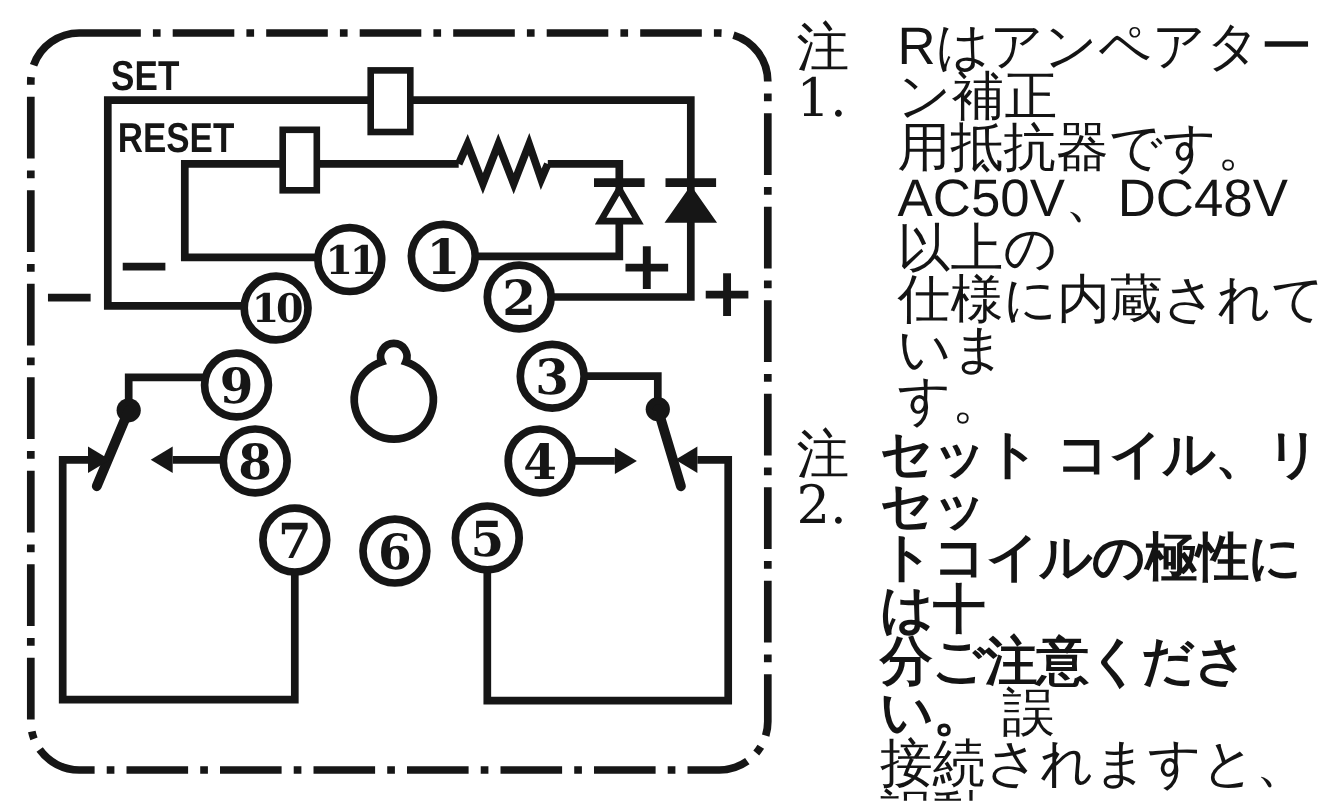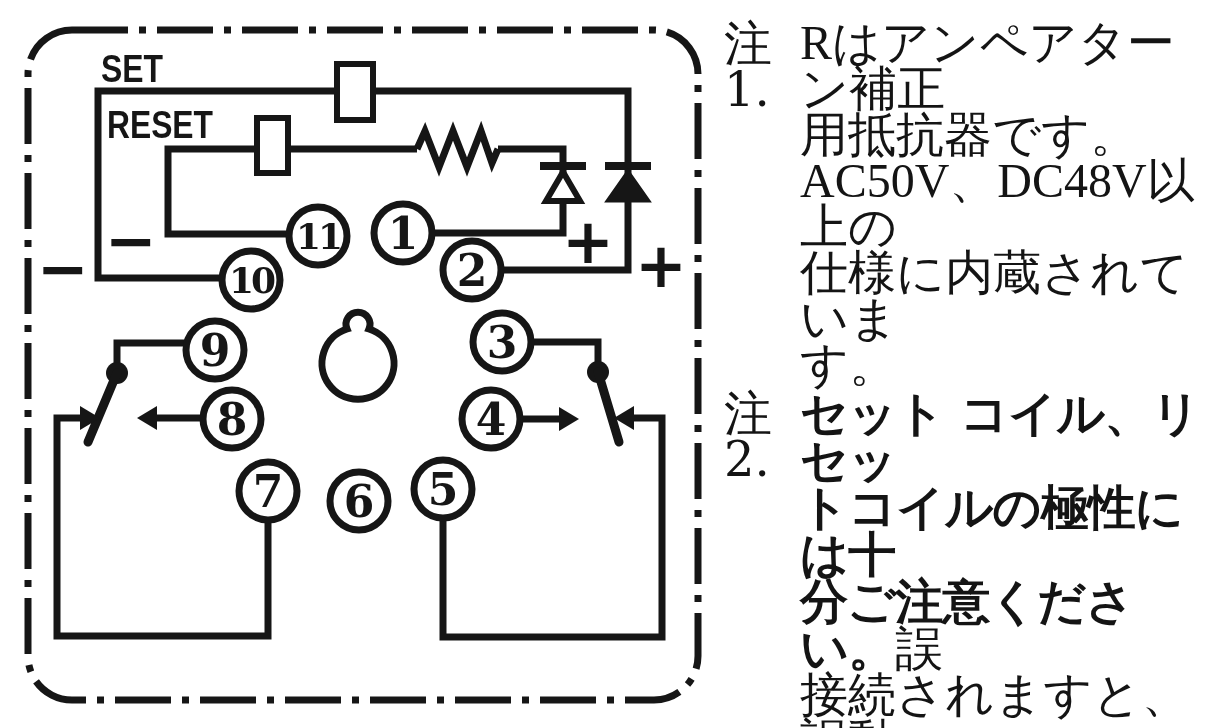--- a/index.html
+++ b/index.html
@@ -52,22 +52,23 @@
   }
   .note-label {
     flex: 0 0 76px;
     font-family: "DejaVu Serif", "Liberation Serif", serif;
   }
   .note-body {
     flex: 1 1 auto;
     white-space: pre-line;
   }
   .serif-txt {
-    font-family: Liberation Serif, serif;
+    font-family: Liberation Sans, sans-serif;
     white-space: pre-line;
+    margin-left: 16px;
   }
   .gothic-bold {
     font-family: "DejaVu Sans", "Liberation Sans", sans-serif;
     font-weight: 700;
     letter-spacing: -1px;
     white-space: pre-line;
     text-align: center;
   }
 </style>
 </head>

